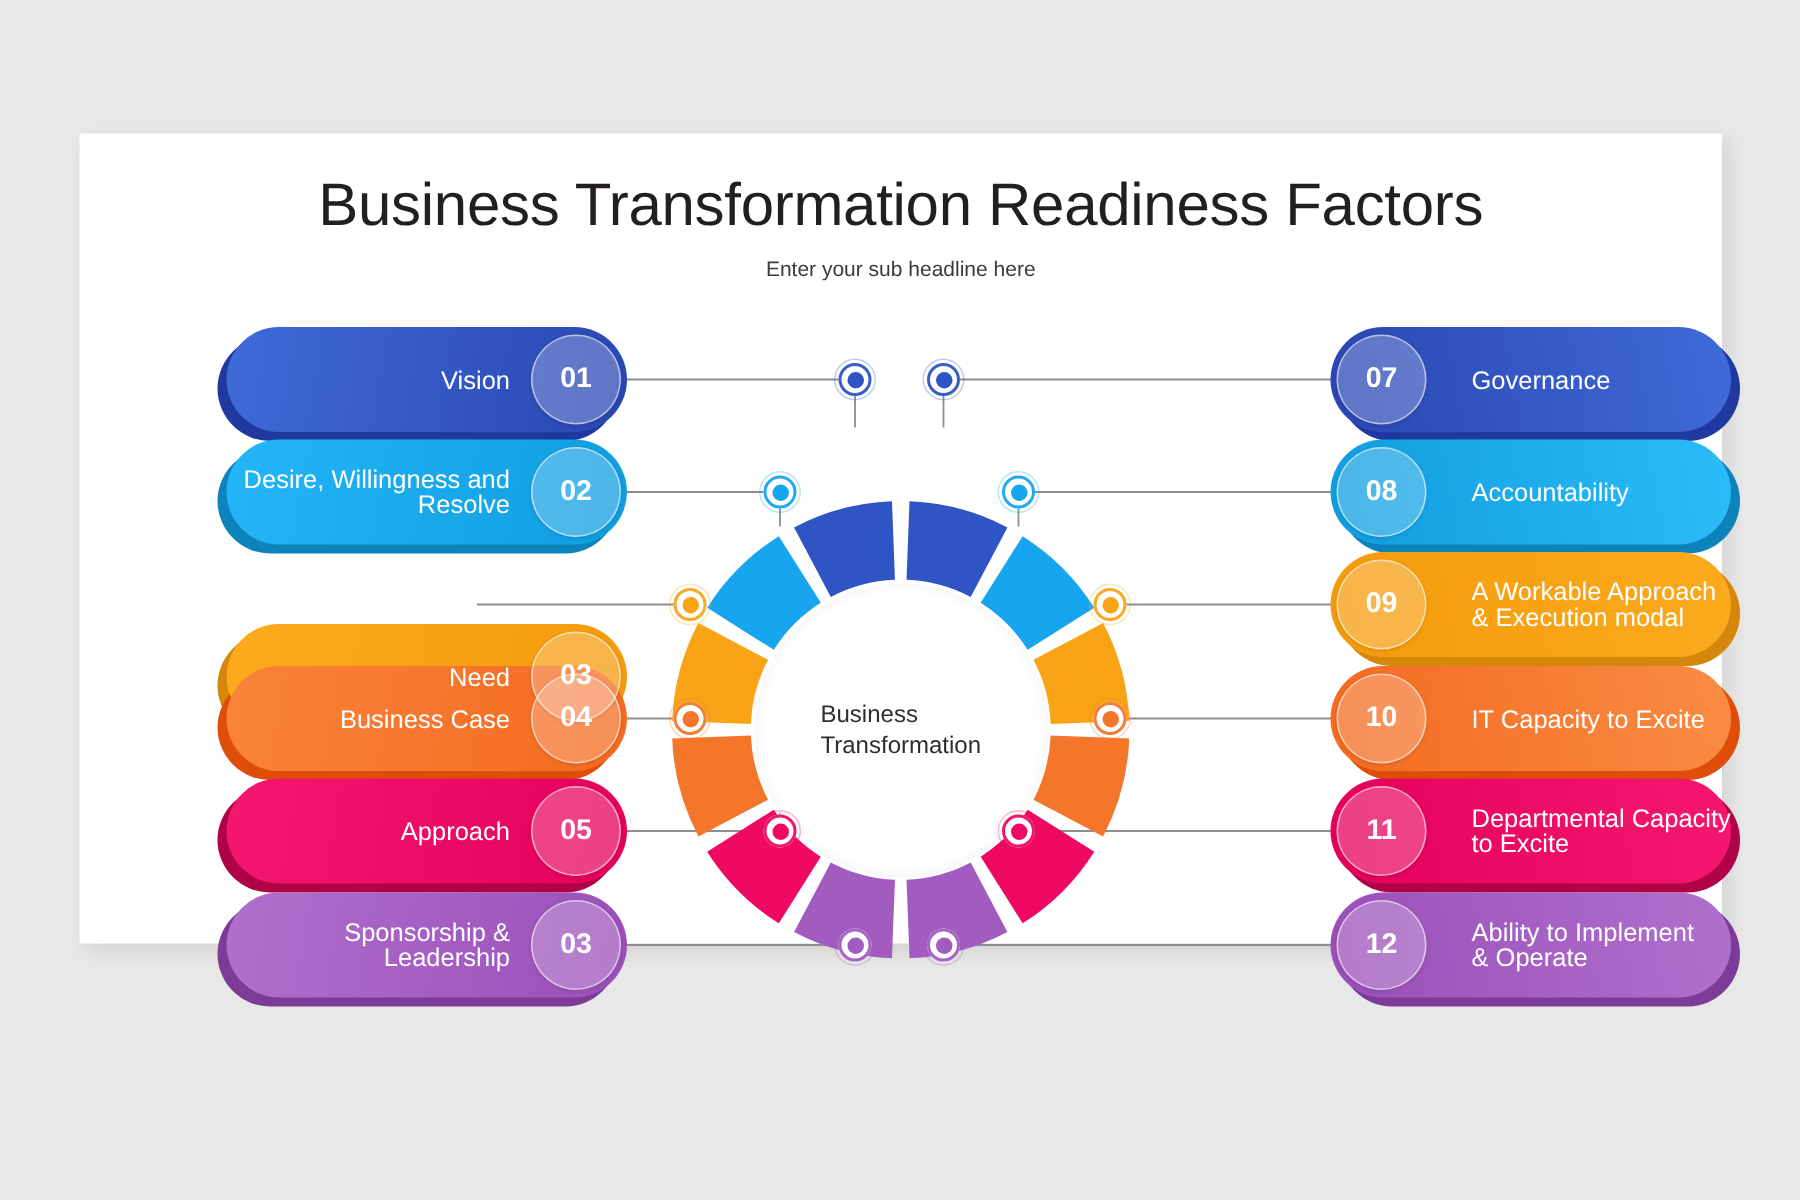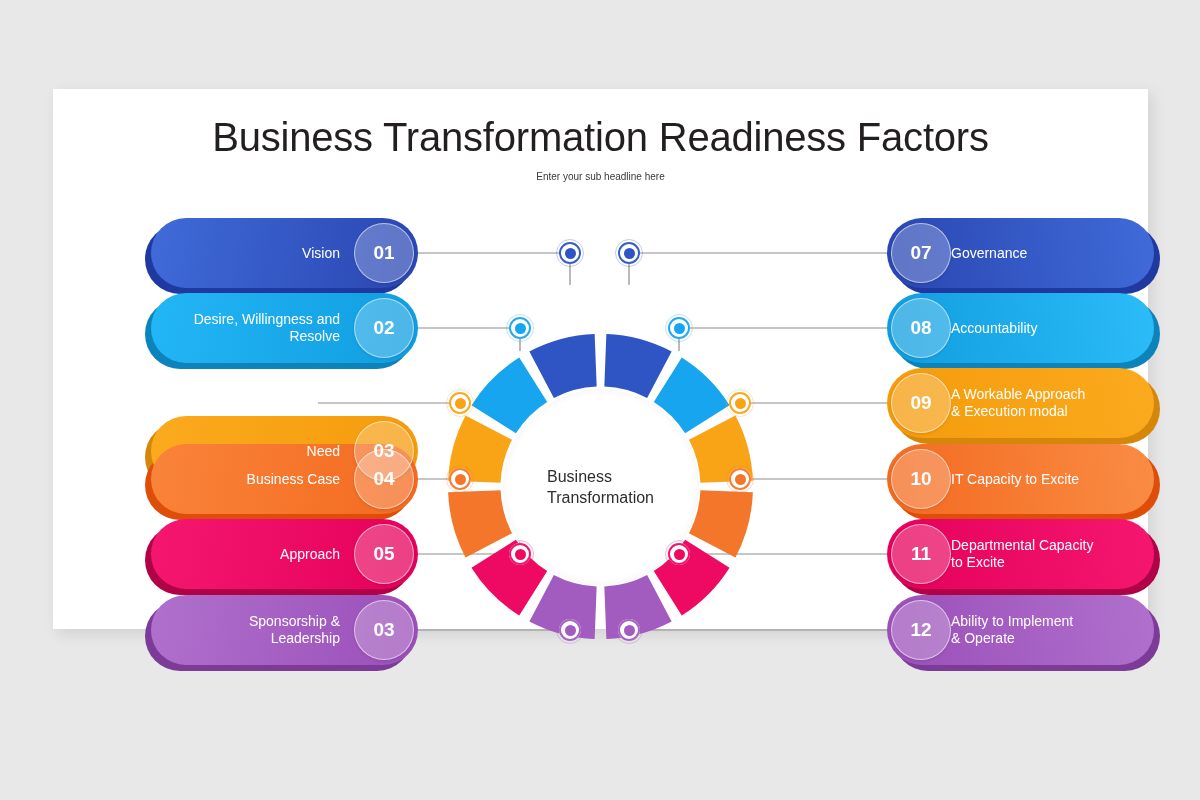--- a/index.html
+++ b/index.html
@@ -20,21 +20,21 @@
   
   #title {
     position:absolute; left:0; top:26px; width:100%;
     text-align:center;
     font-size:40px; font-weight:400; color:#231f20;
     letter-spacing:-0.2px;
   }
   #subtitle {
     position:absolute; left:0; top:82px; width:100%;
     text-align:center;
-    font-size:10px; color:#3a3a3a;
+    font-size:14px; color:#3a3a3a;
   }
 
   
   #wires { position:absolute; left:0; top:0; width:1095px; height:622px; }
 
   
   .card {
     position:absolute;
     width:267px; height:70px;
     border-radius:35px;
@@ -56,25 +56,25 @@
   }
 
   .left-card { left:98px; }
   .left-card .shade { left:-6px; }
   .left-card .inner { flex-direction:row; justify-content:flex-end; padding-right:4px; }
   .left-card .label { text-align:right; padding-right:14px; }
 
   .right-card { left:834px; }
   .right-card .shade { left:6px; }
   .right-card .inner { flex-direction:row; justify-content:flex-start; padding-left:4px; }
-  .right-card .label { text-align:left; padding-left:0; }
+  .right-card .label { text-align:left; padding-left:30px; }
 
   .label {
     color:#ffffff;
-    font-size:14px;
+    font-size:17px;
     line-height:17px;
     white-space:pre-line;
     flex:1;
   }
   .num {
     width:60px; height:60px; min-width:60px;
     border-radius:50%;
     display:flex; align-items:center; justify-content:center;
     color:#ffffff; font-size:19px; font-weight:bold;
     background:rgba(255,255,255,0.25);

